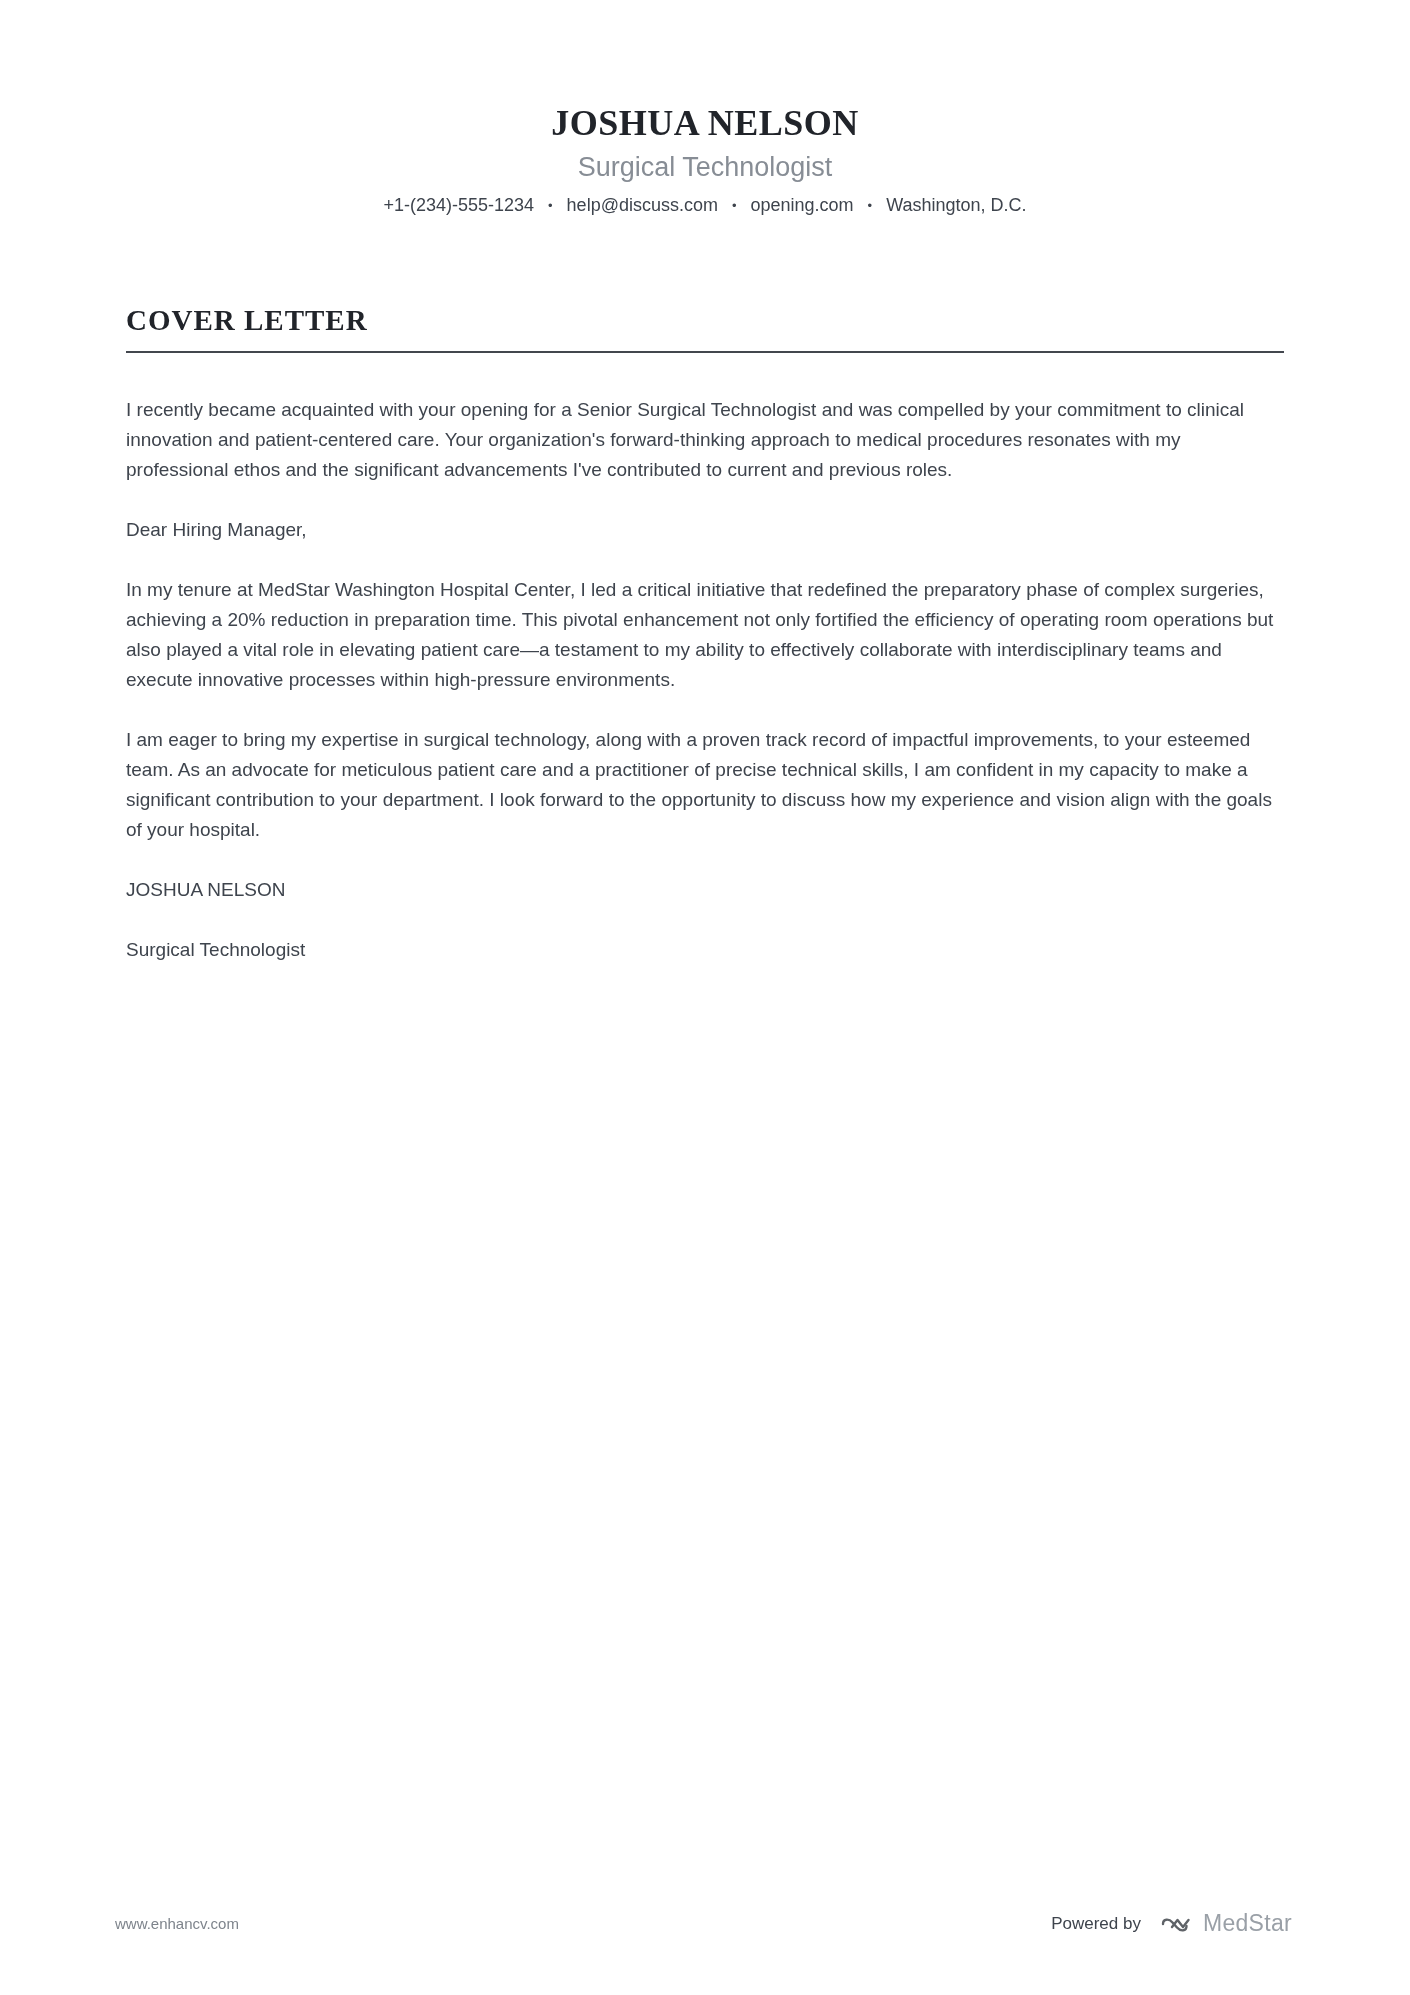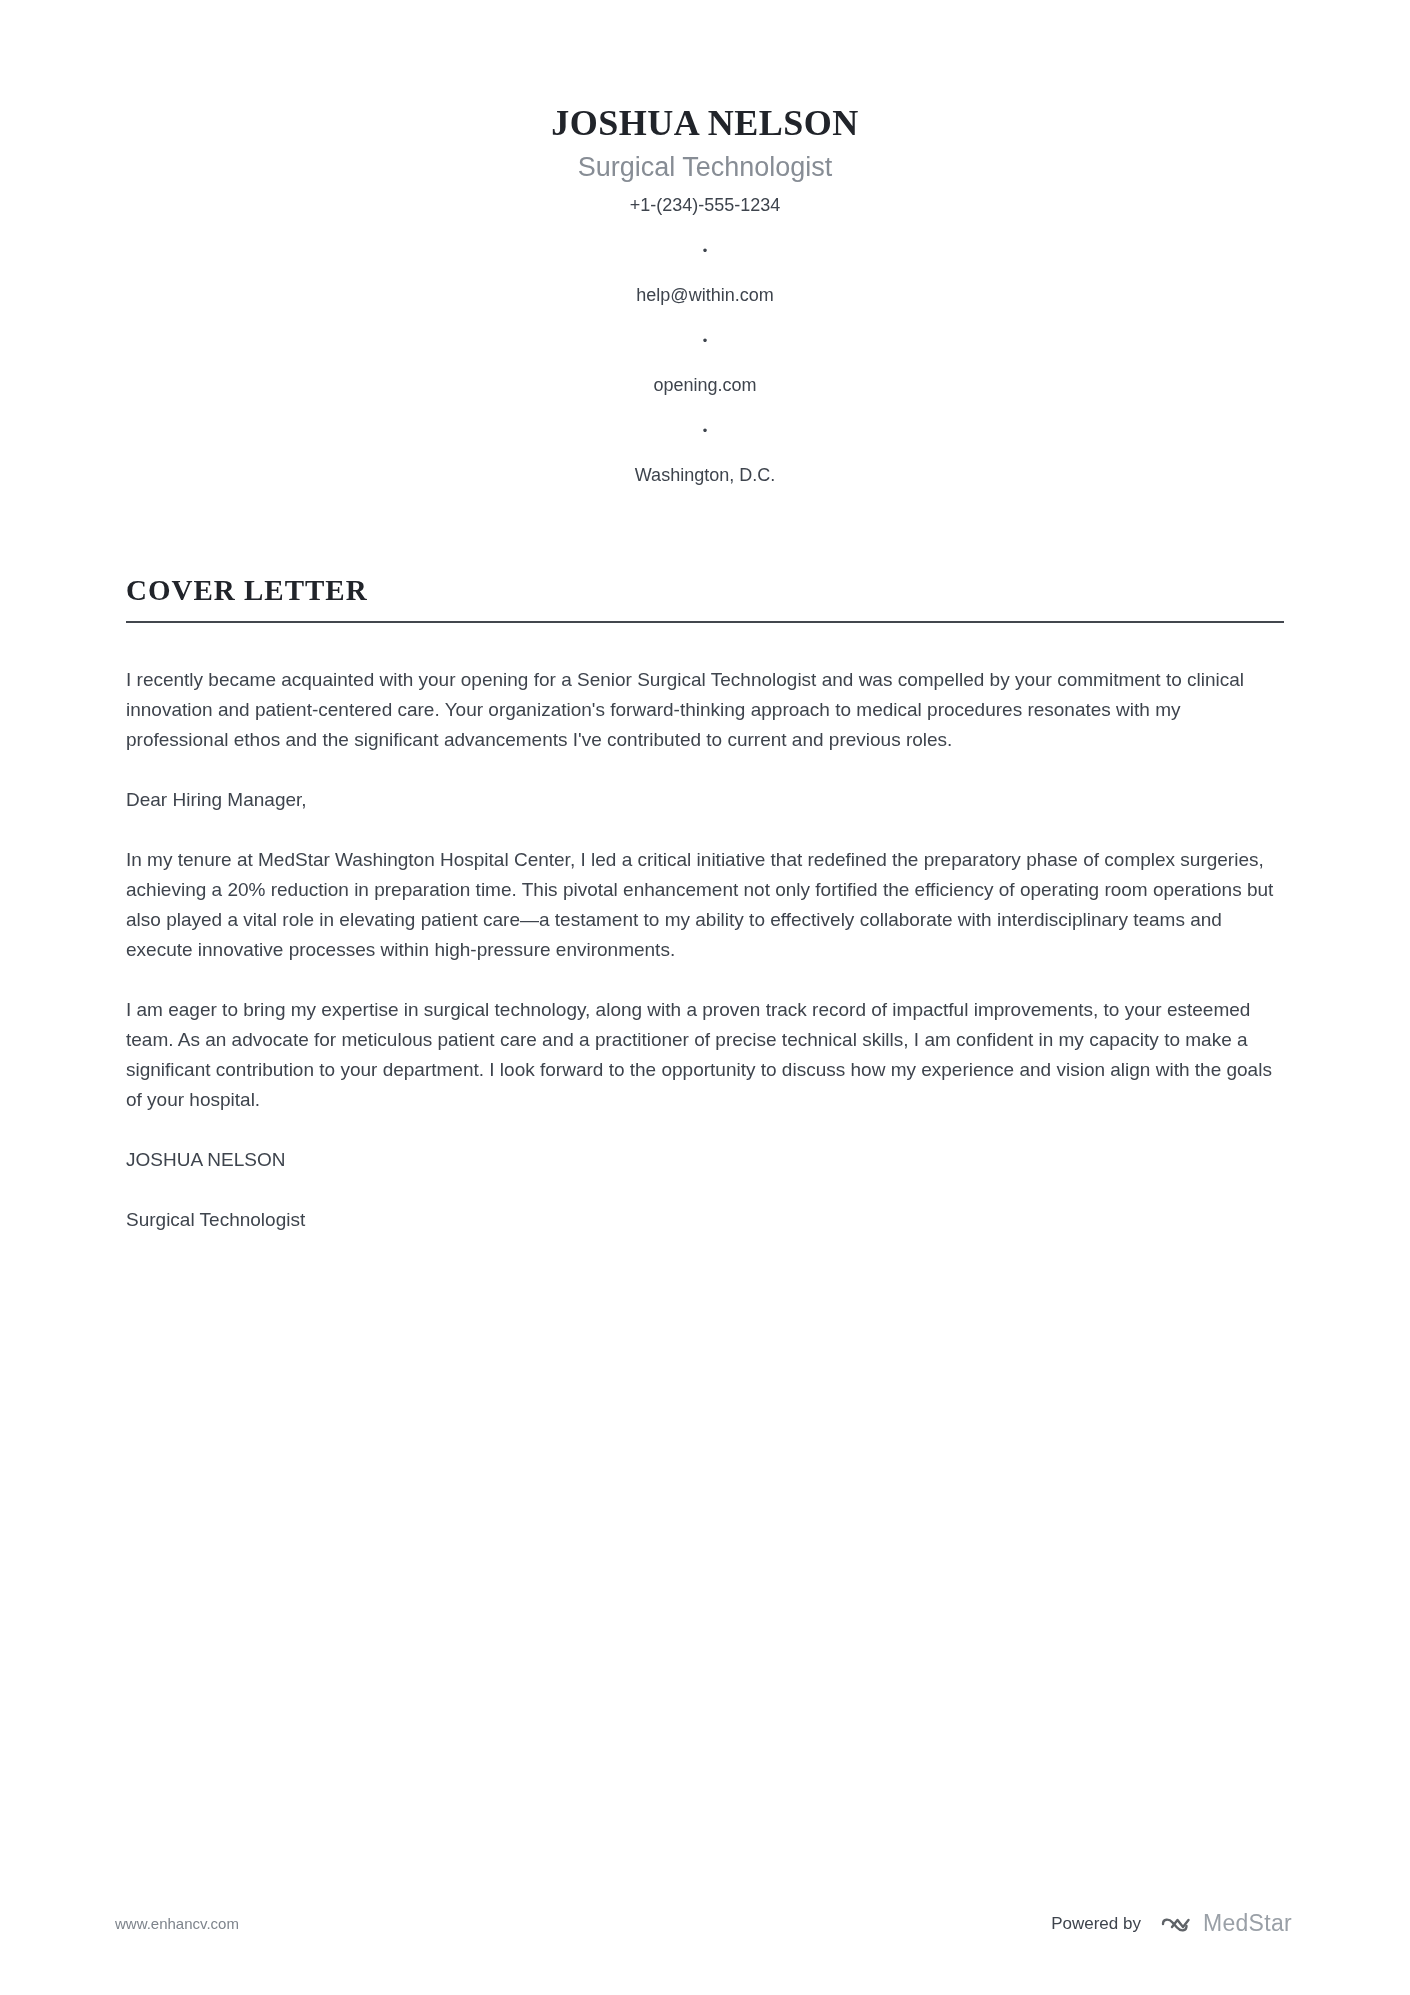--- a/index.html
+++ b/index.html
@@ -35,24 +35,23 @@
     margin-top: 8px;
     font-size: 27px;
     font-weight: 400;
     color: #878d95;
   }
   .contact-row {
     margin-top: 12px;
     display: flex;
     justify-content: center;
     align-items: center;
-    gap: 28px;
+    gap: 14px;
     font-size: 18px;
     color: #3e444d;
-    flex-direction: column;
   }
   .contact-sep {
     font-size: 13px;
     color: #3e444d;
     line-height: 1;
   }
 
   
   .section {
     margin-top: 88px;
@@ -125,21 +124,21 @@
 
 <div class="page">
   <div class="content">
 
     <div class="header">
       <div class="name">JOSHUA NELSON</div>
       <div class="job-title">Surgical Technologist</div>
       <div class="contact-row">
         <span>+1-(234)-555-1234</span>
         <span class="contact-sep">•</span>
-        <span>help@within.com</span>
+        <span>help@discuss.com</span>
         <span class="contact-sep">•</span>
         <span>opening.com</span>
         <span class="contact-sep">•</span>
         <span>Washington, D.C.</span>
       </div>
     </div>
 
     <div class="section">
       <div class="section-title">COVER LETTER</div>
       <hr class="section-rule">

